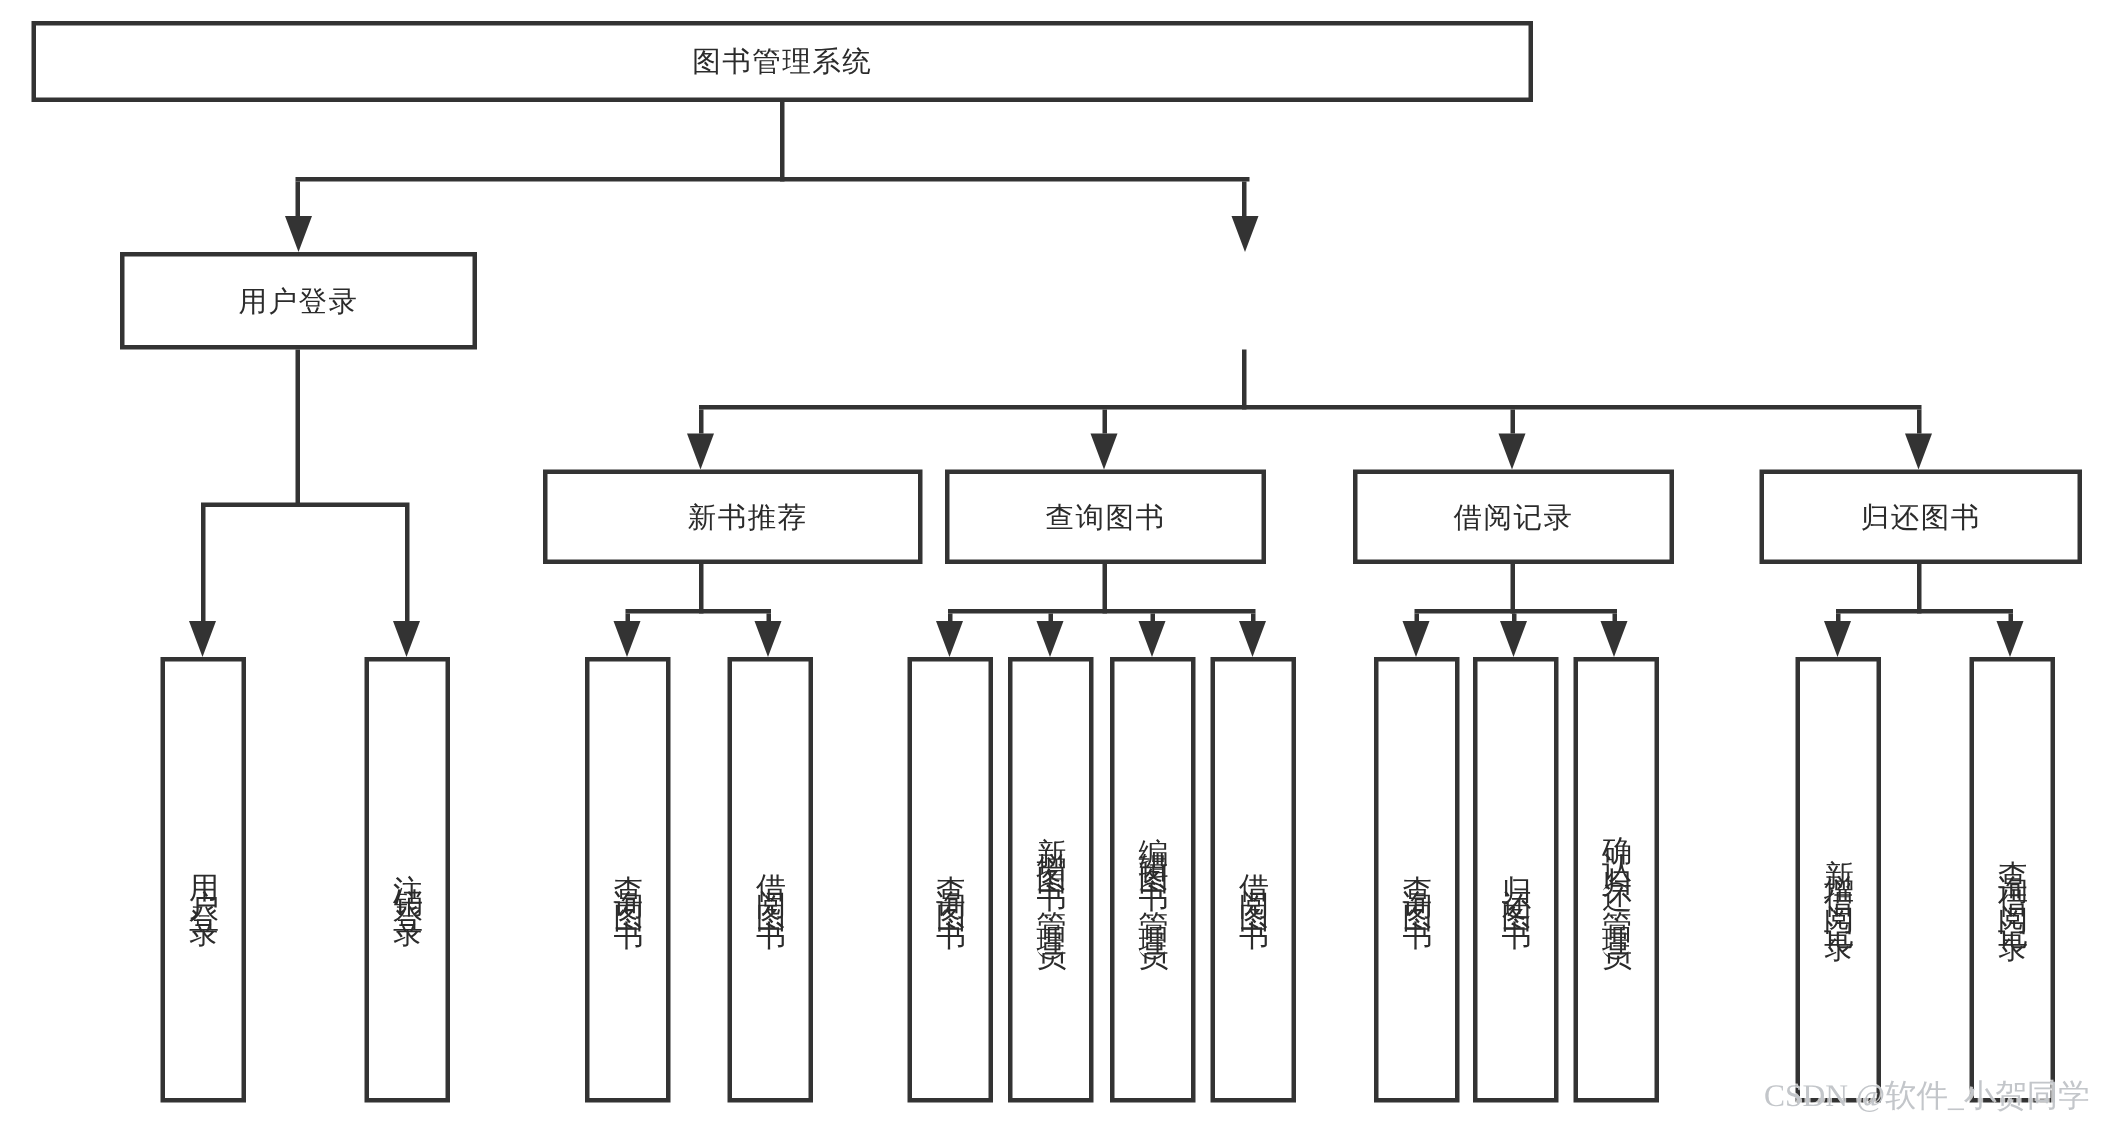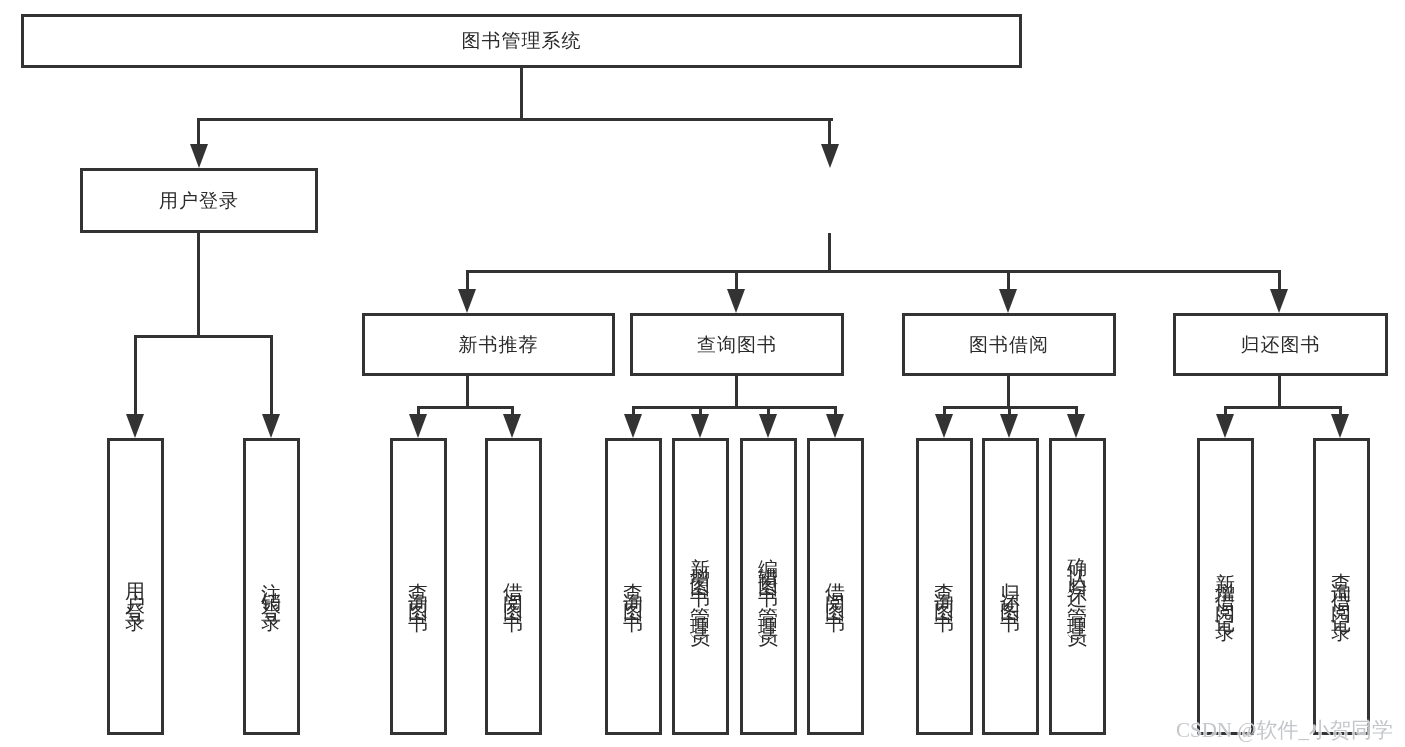--- a/index.html
+++ b/index.html
@@ -74,21 +74,21 @@
   <div class="ln" style="left:1278px;top:273px;width:3px;height:16px;"></div>
   <div class="arw" style="left:1270px;top:289px;"></div>
 
   <div class="node" style="left:362px;top:313px;width:253px;height:63px;padding-left:20px;">
     <span class="lbl">新书推荐</span>
   </div>
   <div class="node" style="left:630px;top:313px;width:214px;height:63px;">
     <span class="lbl">查询图书</span>
   </div>
   <div class="node" style="left:902px;top:313px;width:214px;height:63px;">
-    <span class="lbl">图书借阅</span>
+    <span class="lbl">借阅记录</span>
   </div>
   <div class="node" style="left:1173px;top:313px;width:215px;height:63px;">
     <span class="lbl">归还图书</span>
   </div>
 
   <div class="ln" style="left:466px;top:376px;width:3px;height:33px;"></div>
   <div class="ln" style="left:417px;top:406px;width:97px;height:3px;"></div>
   <div class="ln" style="left:417px;top:409px;width:3px;height:7px;"></div>
   <div class="arw" style="left:409px;top:414px;"></div>
   <div class="ln" style="left:511px;top:409px;width:3px;height:7px;"></div>

